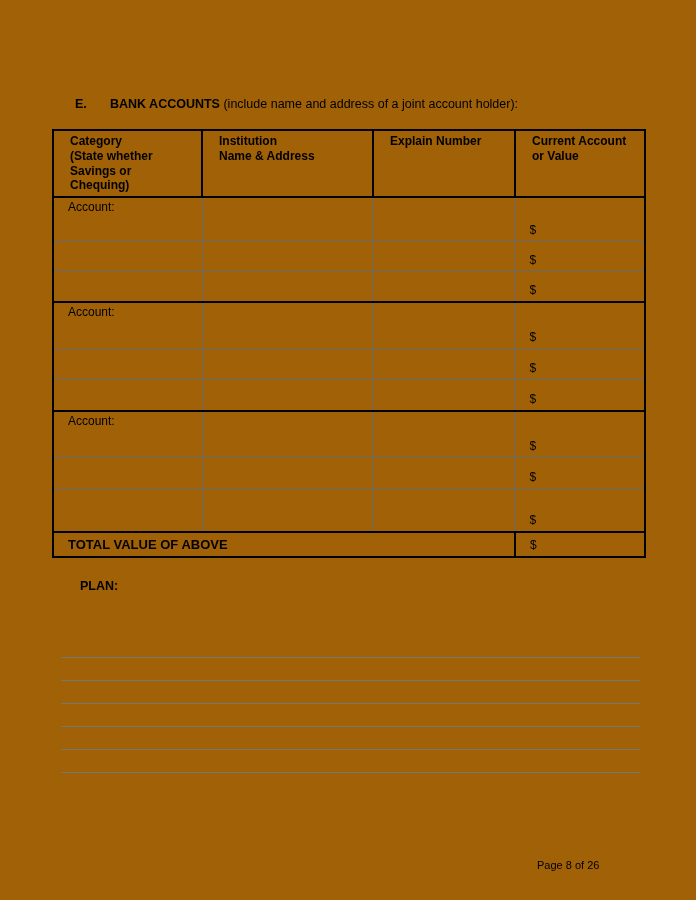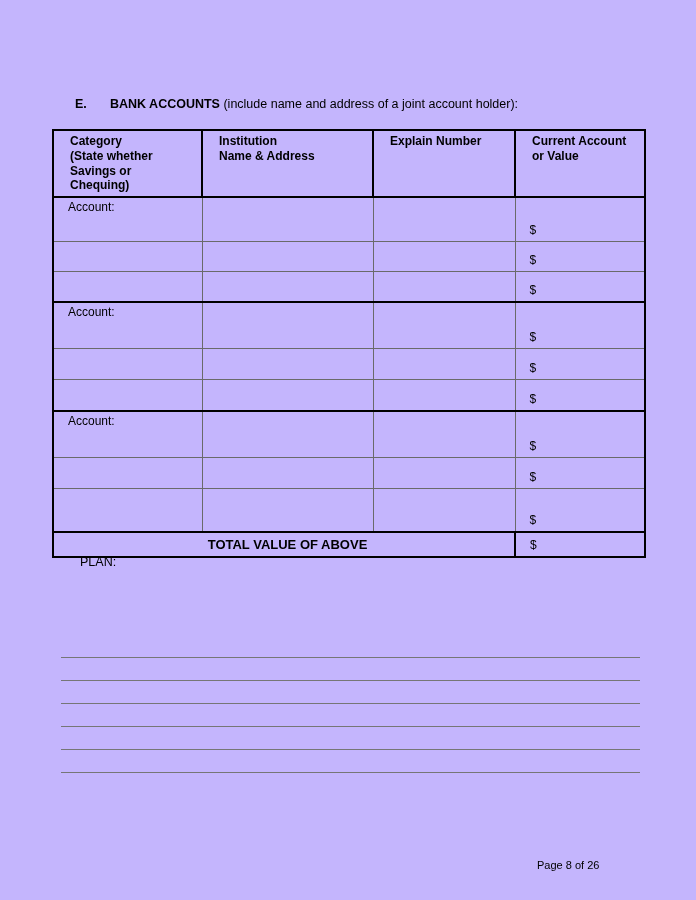--- a/index.html
+++ b/index.html
@@ -1,21 +1,21 @@
 <!DOCTYPE html>
 <html><head>
 <meta charset="utf-8">
 <style>
   * { margin: 0; padding: 0; box-sizing: border-box; }
   html, body { background: #ffffff; }
   .page {
     position: relative;
     width: 696px;
     height: 900px;
-    background: #c4b5fd;
+    background: #a16207;
     font-family: "Liberation Sans", sans-serif;
     color: #000000;
     overflow: hidden;
   }
 
   
   .heading {
     position: absolute;
     left: 75px;
     top: 97px;
@@ -53,21 +53,21 @@
     padding: 2px 14px;
     font-size: 12px;
   }
   table.accounts tr.group-last td { border-bottom: 2px solid #000; }
   table.accounts td.amt { vertical-align: bottom; padding-bottom: 4px; }
   table.accounts tr.total td {
     border-top: 2px solid #000;
     border-bottom: 2px solid #000;
   }
   table.accounts td.total-label {
-    text-align: center;
+    text-align: left;
     font-weight: bold;
     font-size: 13px;
     vertical-align: middle;
     padding-right: 7px;
     border-right: 2px solid #000;
   }
   table.accounts tr.total td.amt { vertical-align: middle; padding-bottom: 2px; }
 
   tr.h44 { height: 44px; } tr.h30 { height: 30px; } tr.h31 { height: 31px; }
   tr.h46 { height: 46px; } tr.h32 { height: 32px; } tr.h25 { height: 25px; }
@@ -75,21 +75,21 @@
 
   
   .plan {
     position: absolute;
     left: 80px;
     top: 555px;
     width: 562px;
     font-size: 12.5px;
     line-height: 15.4px;
   }
-  .plan .plan-label { font-weight: normal; }
+  .plan .plan-label { font-weight: bold; margin-top: 24px; }
 
   
   .wline {
     position: absolute;
     left: 61px;
     width: 579px;
     height: 0;
     border-top: 1.5px solid #767676;
   }
 

